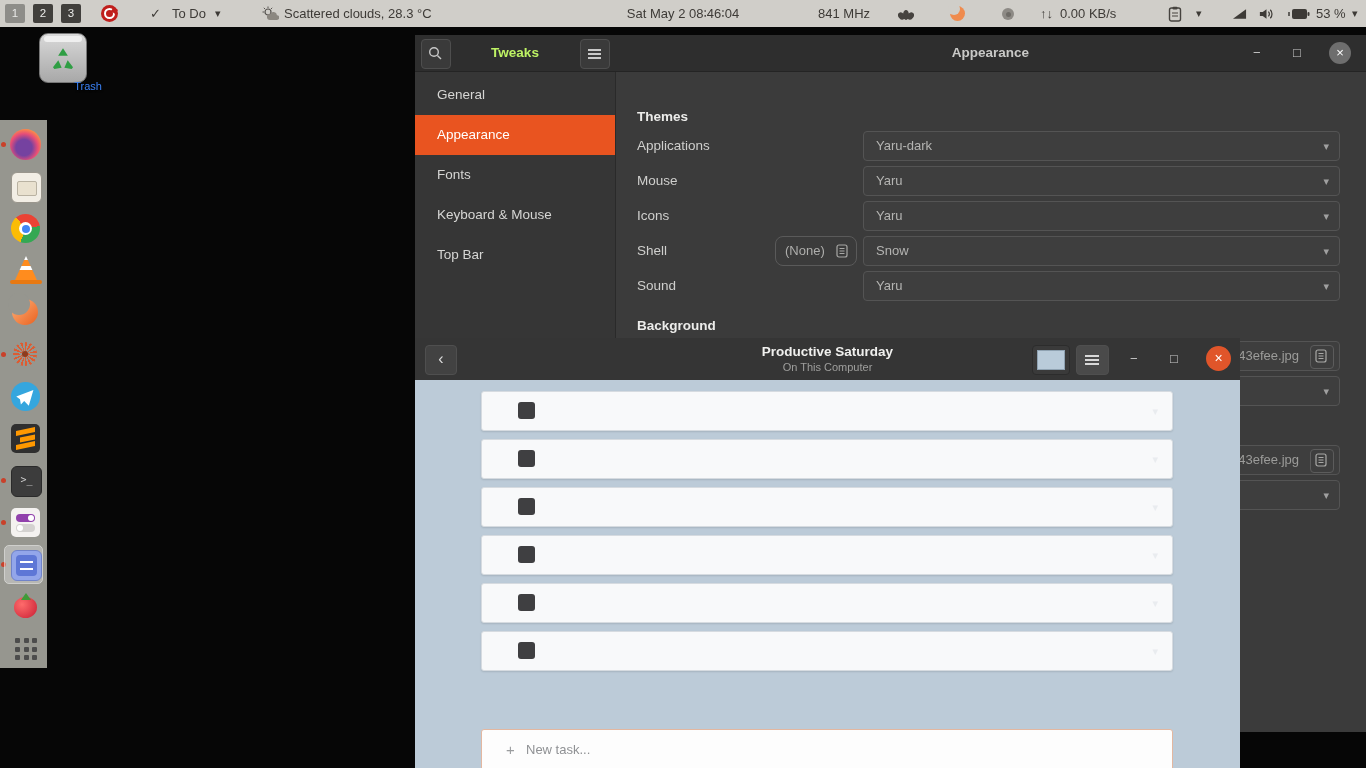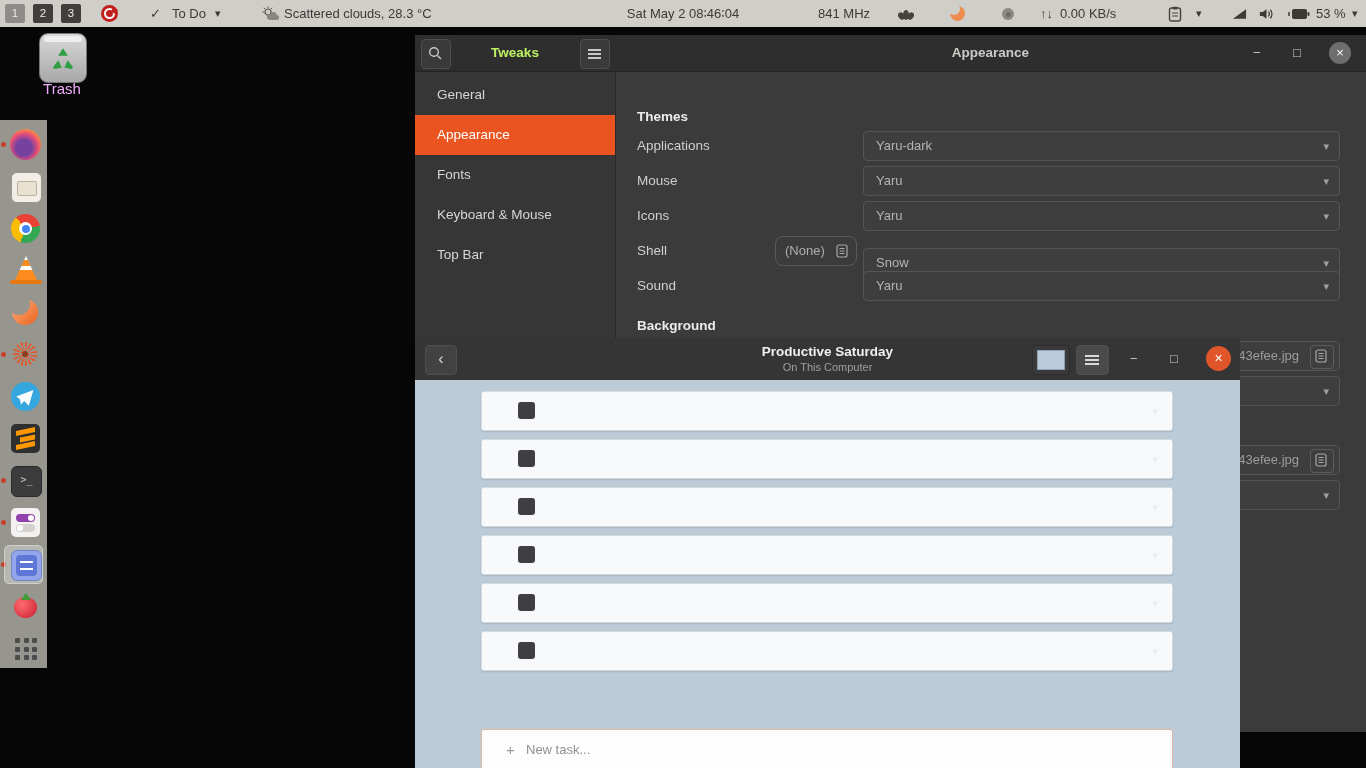--- a/index.html
+++ b/index.html
@@ -17,21 +17,21 @@
   .tb-txt{top:0;line-height:27px;white-space:nowrap;}
   .tb-caret{color:#3d3a36;font-size:11px;}
   .tray-dot{top:8px;width:12px;height:12px;border-radius:50%;background:#8d8a85;}
   .tray-dot::after{content:"";position:absolute;inset:3.5px;border-radius:50%;background:#6e6b66;}
   .crescent{top:6px;width:15px;height:15px;border-radius:50%;background:#ef8b4e;}
   .crescent::after{content:"";position:absolute;left:-2px;top:-3px;width:12px;height:12px;border-radius:50%;background:#d0cec9;}
 
   
   #trash-icon{left:39px;top:33px;width:46px;height:48px;background:linear-gradient(#d9d9d9,#a8a8a8);border-radius:9px;border:1px solid #777;}
   #trash-icon::before{content:"";position:absolute;left:4px;top:2px;right:4px;height:6px;background:#efefef;border-radius:3px;}
-  #trash-label{left:22px;top:80px;width:80px;text-align:center;color:#f0abfc;font-size:15px;text-shadow:0 1px 2px #000;}
+  #trash-label{left:22px;top:80px;width:80px;text-align:right;color:#3b82f6;font-size:11px;text-shadow:0 1px 2px #000;}
   #dock{left:0;top:120px;width:47px;height:548px;background:#96968f;z-index:5;}
   .dk-tile{left:5px;width:37px;height:37px;}
   .dk-tile.active{background:rgba(255,255,255,.32);outline:1px solid rgba(255,255,255,.55);border-radius:4px;}
   .run-dot{left:1px;width:5px;height:5px;border-radius:50%;background:#c9402a;}
   .ic-firefox{left:5px;top:3px;width:31px;height:31px;border-radius:50%;background:radial-gradient(circle at 45% 60%,#7542a0 0 32%,#e84e77 55%,#ff9640 78%,#ffd54a 100%);}
   .ic-files{left:6px;top:4px;width:29px;height:29px;background:#f2eee5;border:1px solid #9a968d;border-radius:6px;}
   .ic-files::after{content:"";position:absolute;left:5px;top:8px;width:18px;height:13px;background:#e9e1cf;border:1px solid #b9b2a2;border-radius:2px;}
   .ic-chrome{left:6px;top:4px;width:29px;height:29px;border-radius:50%;background:conic-gradient(from -40deg,#ea4335 0 120deg,#34a853 120deg 240deg,#fbbc05 240deg 360deg);}
   .ic-chrome::before{content:"";position:absolute;left:8px;top:8px;width:13px;height:13px;border-radius:50%;background:#fff;}
   .ic-chrome::after{content:"";position:absolute;left:10.5px;top:10.5px;width:8px;height:8px;border-radius:50%;background:#4285f4;}
@@ -287,21 +287,21 @@
     </div>
 
     <span class="abs tw-label" style="left:222px;top:208px">Shell</span>
     <div class="abs" style="left:360px;top:201px;width:80px;height:28px;border:1px solid #5a5a5a;border-radius:8px">
       <span style="position:absolute;left:9px;line-height:28px;font-size:13px;color:#aeaeac">(None)</span>
       <svg class="copy-svg" style="position:absolute;right:6px;top:6px" viewBox="0 0 16 16">
         <rect x="3" y="2" width="10" height="12" rx="2" fill="none" stroke="#a8a8a6" stroke-width="1.2"></rect>
         <path d="M5.5 5.5h5M5.5 8h5M5.5 10.5h5" stroke="#a8a8a6" stroke-width="1"></path>
       </svg>
     </div>
-    <div class="abs select" style="left:448px;top:213px;width:475px;height:28px">
+    <div class="abs select" style="left:448px;top:201px;width:475px;height:28px">
       <span class="val">Snow</span>
       <span class="crt">▾</span>
     </div>
 
     <span class="abs tw-label" style="left:222px;top:243px">Sound</span>
     <div class="abs select" style="left:448px;top:236px;width:475px;height:28px">
       <span class="val">Yaru</span>
       <span class="crt">▾</span>
     </div>
 

